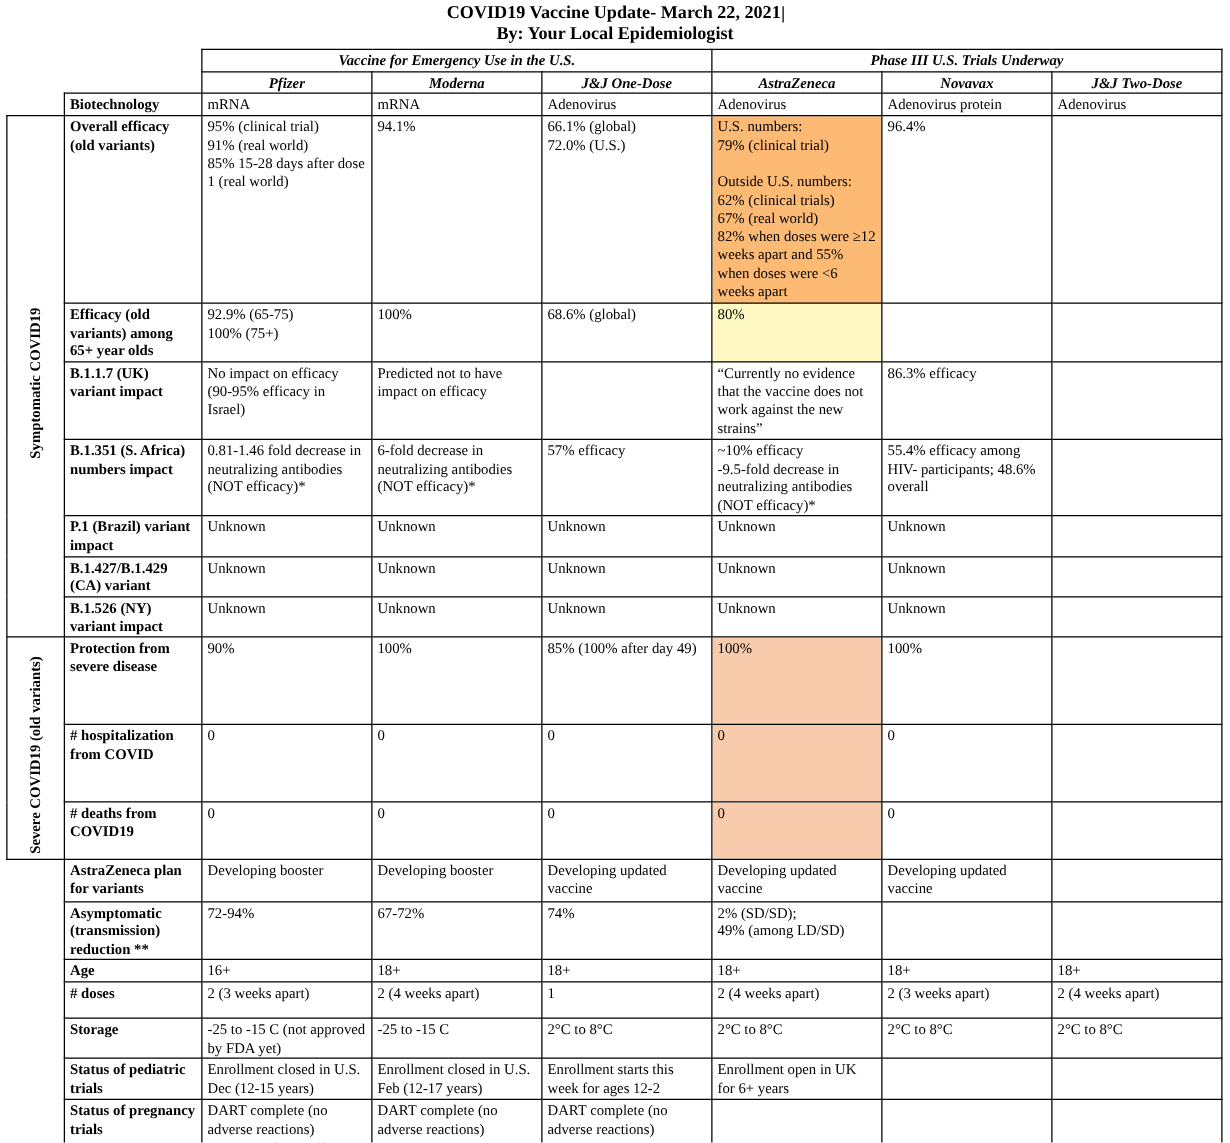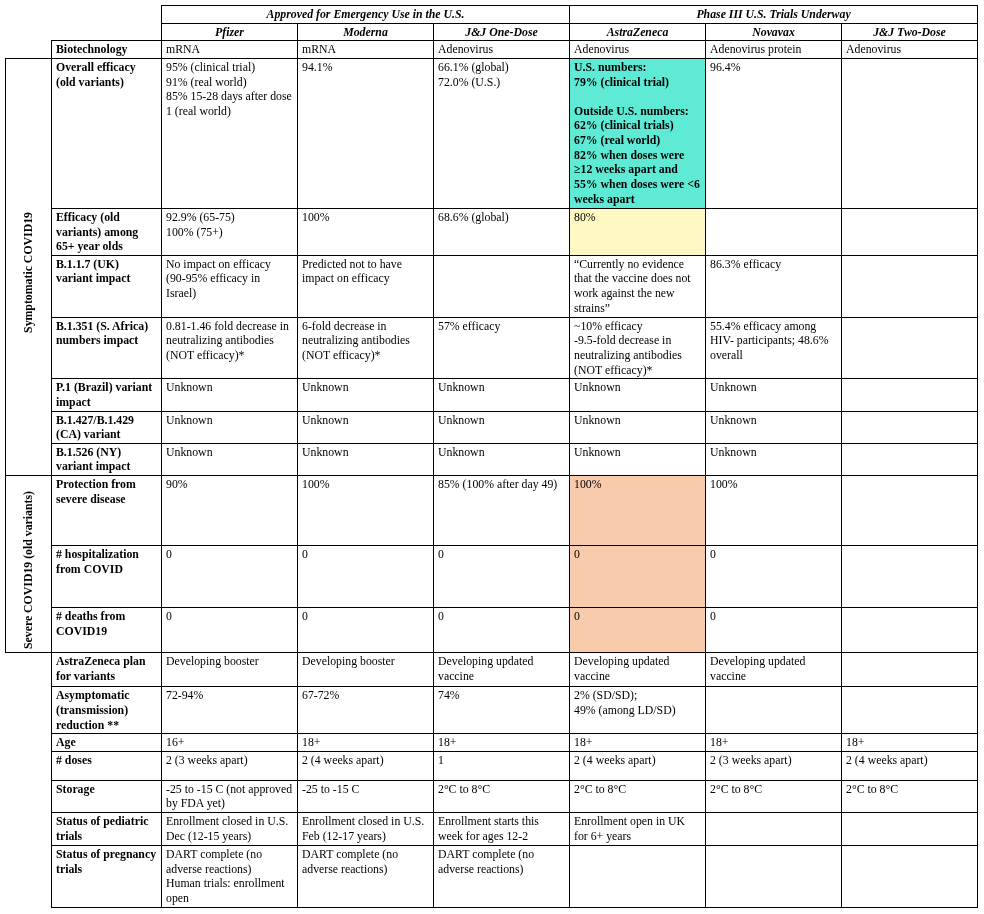--- a/index.html
+++ b/index.html
@@ -19,37 +19,41 @@
   td.vcell { vertical-align:middle; text-align:center; padding:0; }
   .vtext { display:inline-block; writing-mode:vertical-rl; transform:rotate(180deg);
            font-weight:bold; font-size:11.8px; line-height:1.15; white-space:normal;
            text-align:center; }
 </style>
 </head>
 <body>
 
 <div class="page">
 
+  <div class="title">
+    <span>COVID19 Vaccine Update- March 22, 2021</span><span class="caret"></span><br>
+    <span>By: Your Local Epidemiologist</span>
+  </div>
 
   <table>
     <colgroup>
       <col style="width:46px">
         <col style="width:110px">
       <col style="width:136px">
         <col style="width:136px">
         <col style="width:136px">
       <col style="width:136px">
         <col style="width:136px">
         <col style="width:136px">
     </colgroup>
 
     <tbody>
         <tr style="height:17px">
       <td class="nb" colspan="2"></td>
-      <td class="gh" colspan="3">Approved for Emergency Use in the U.S.</td>
+      <td class="gh" colspan="3">Vaccine for Emergency Use in the U.S.</td>
       <td class="gh" colspan="3">Phase III U.S. Trials Underway</td>
     </tr>
 
     <tr style="height:15px">
       <td class="nb" colspan="2"></td>
       <td class="vac">Pfizer</td>
       <td class="vac">Moderna</td>
       <td class="vac">J&amp;J One-Dose</td>
       <td class="vac">AstraZeneca</td>
       <td class="vac">Novavax</td>
@@ -71,21 +75,21 @@
       <td class="vcell" rowspan="7">
         <span class="vtext">Symptomatic COVID19</span>
       </td>
       <td class="rh">Overall efficacy (old variants)</td>
       <td>95% (clinical trial)
 91% (real world)
 85% 15-28 days after dose 1 (real world)</td>
       <td>94.1%</td>
       <td>66.1% (global)
 72.0% (U.S.)</td>
-      <td class="hl" style="background: #5eead4; font-weight: bold;">U.S. numbers:
+      <td class="hl" style="background: #fdba74;">U.S. numbers:
 79% (clinical trial)
 
 Outside U.S. numbers:
 62% (clinical trials)
 67% (real world)
 82% when doses were ≥12 weeks apart and 55% when doses were &lt;6 weeks apart</td>
       <td>96.4%</td>
       <td></td>
     </tr>
 

